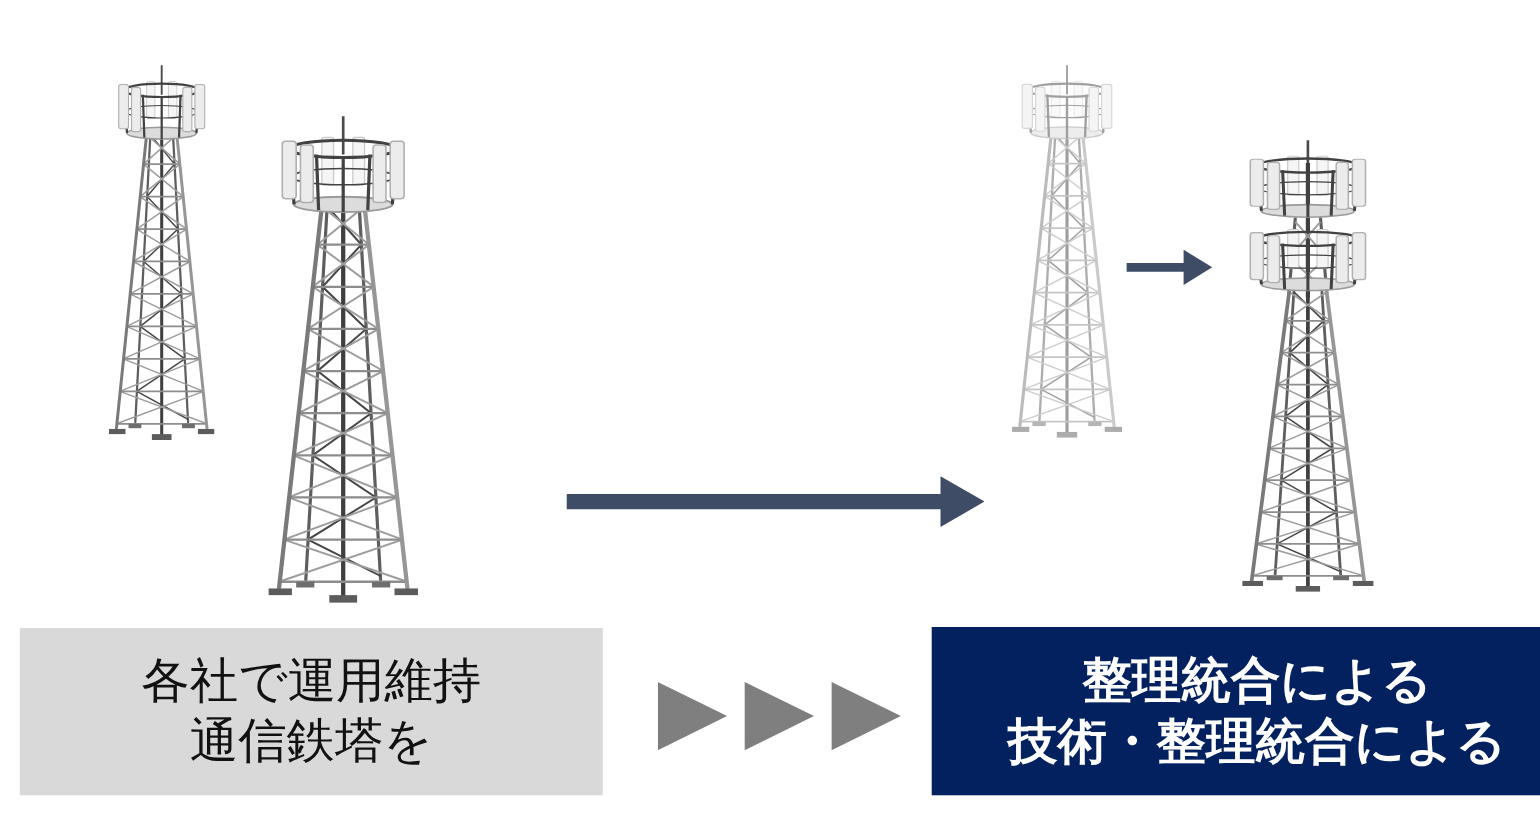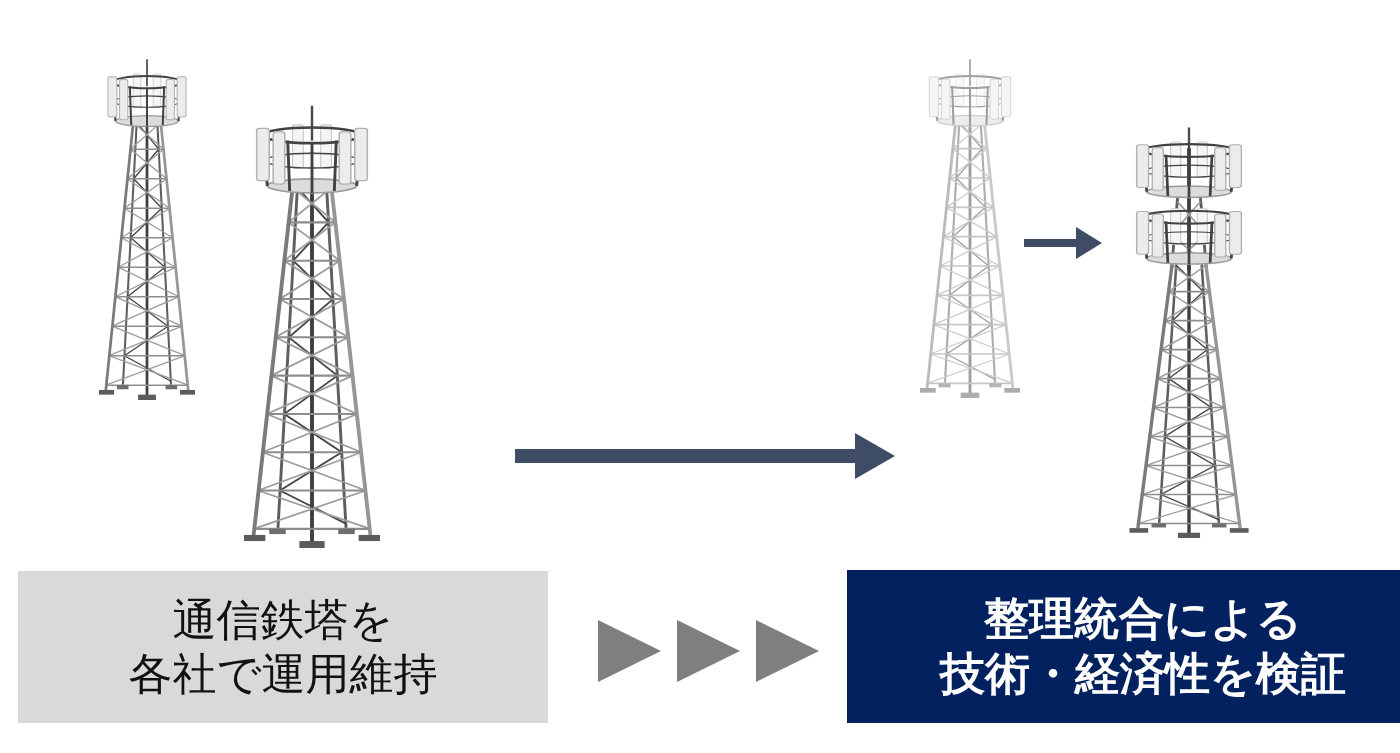--- a/index.html
+++ b/index.html
@@ -174,28 +174,28 @@
     <polygon points="0,13 52,13 52,1 78,17 52,33 52,21 0,21" fill="#3e4c66"></polygon>
   </svg>
 
   <div class="abs tower-wrap tower-consolidated">
     <svg viewBox="0 0 140 556" preserveAspectRatio="none">
       <use href="#tower-double"></use>
     </svg>
   </div>
 
   <div class="abs label-box before-box">
+    <div>各社で運用維持</div>
     <div>通信鉄塔を</div>
-    <div>各社で運用維持</div>
   </div>
 
   <svg class="abs triangles" viewBox="0 0 224 62" preserveAspectRatio="none">
     <polygon points="0,0 63,31 0,62" fill="#7f7f7f"></polygon>
     <polygon points="79,0 142,31 79,62" fill="#7f7f7f"></polygon>
     <polygon points="158,0 221,31 158,62" fill="#7f7f7f"></polygon>
   </svg>
 
   <div class="abs label-box after-box">
     <div>整理統合による</div>
-    <div>技術・経済性を検証</div>
+    <div>技術・整理統合による</div>
   </div>
 
 </div>
 
 </body></html>

